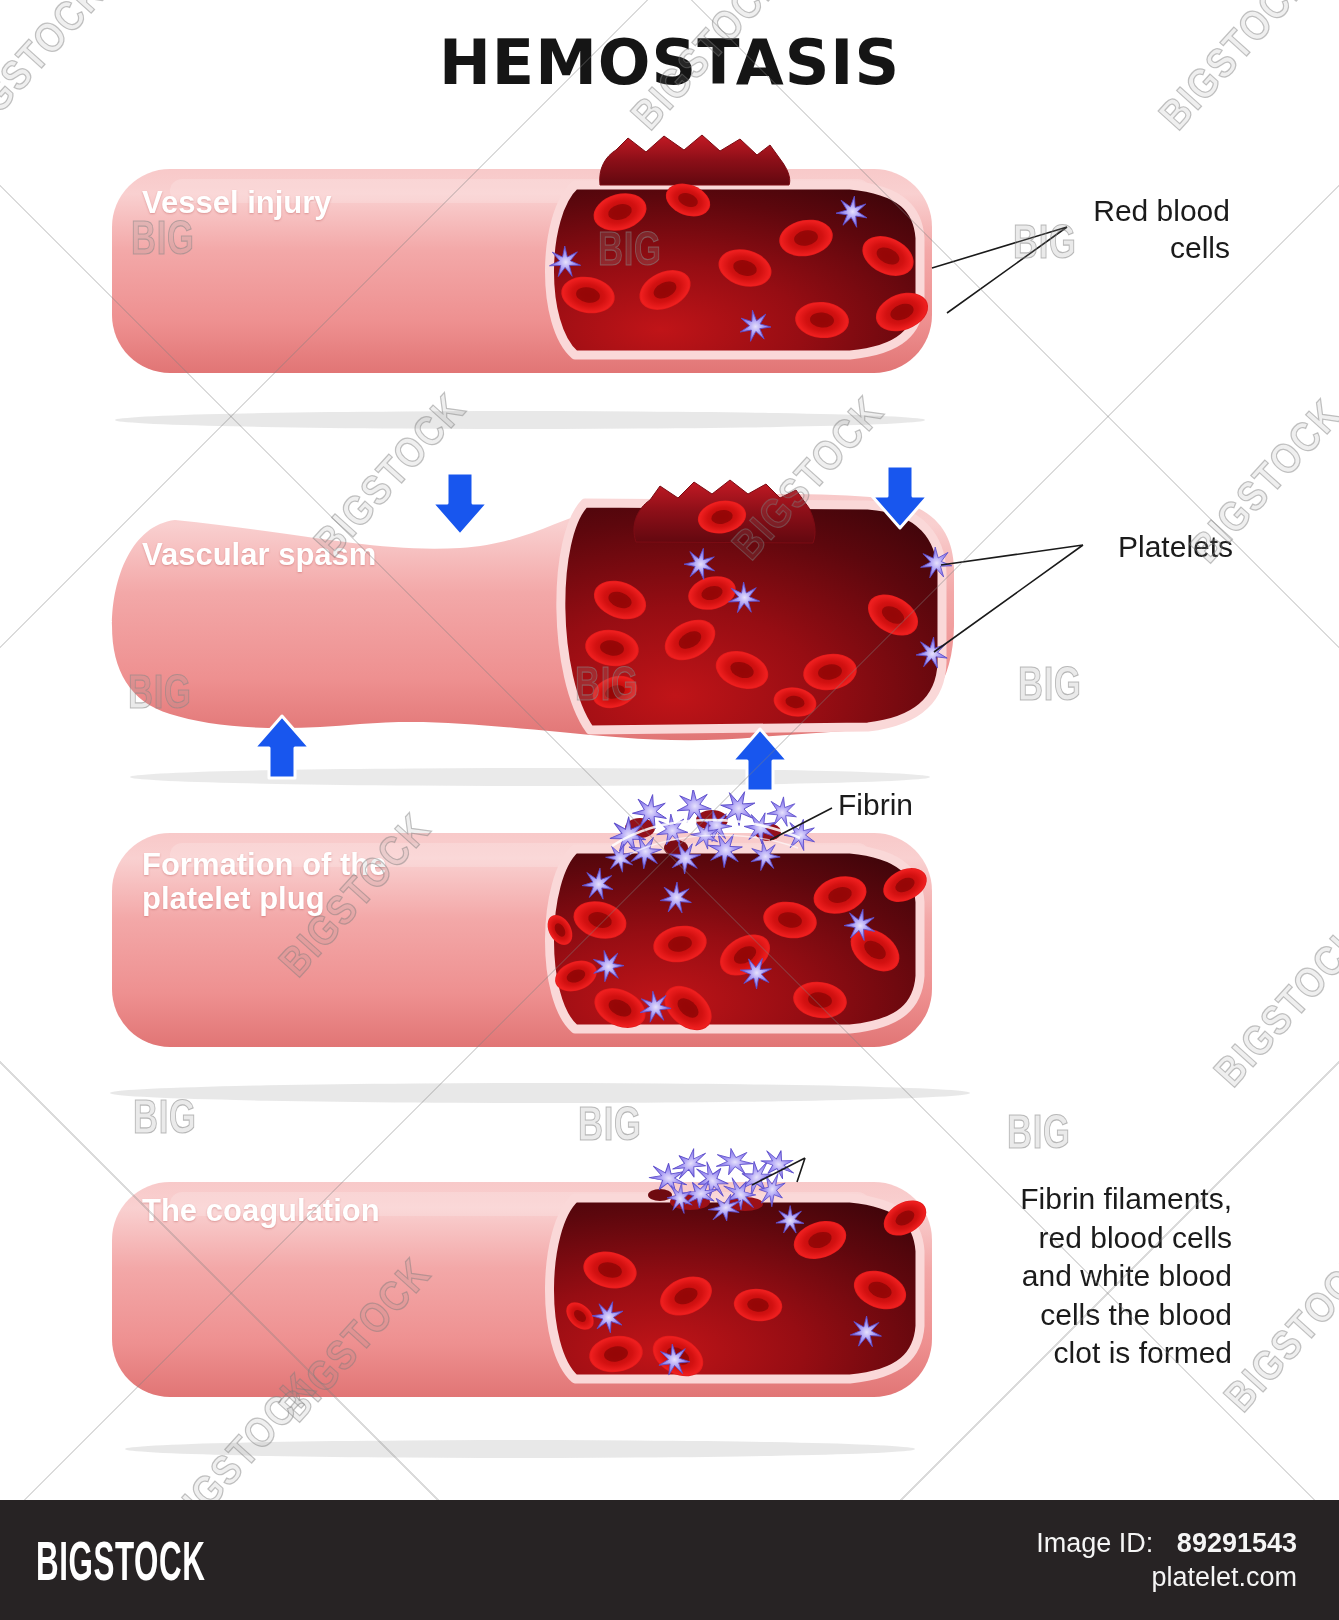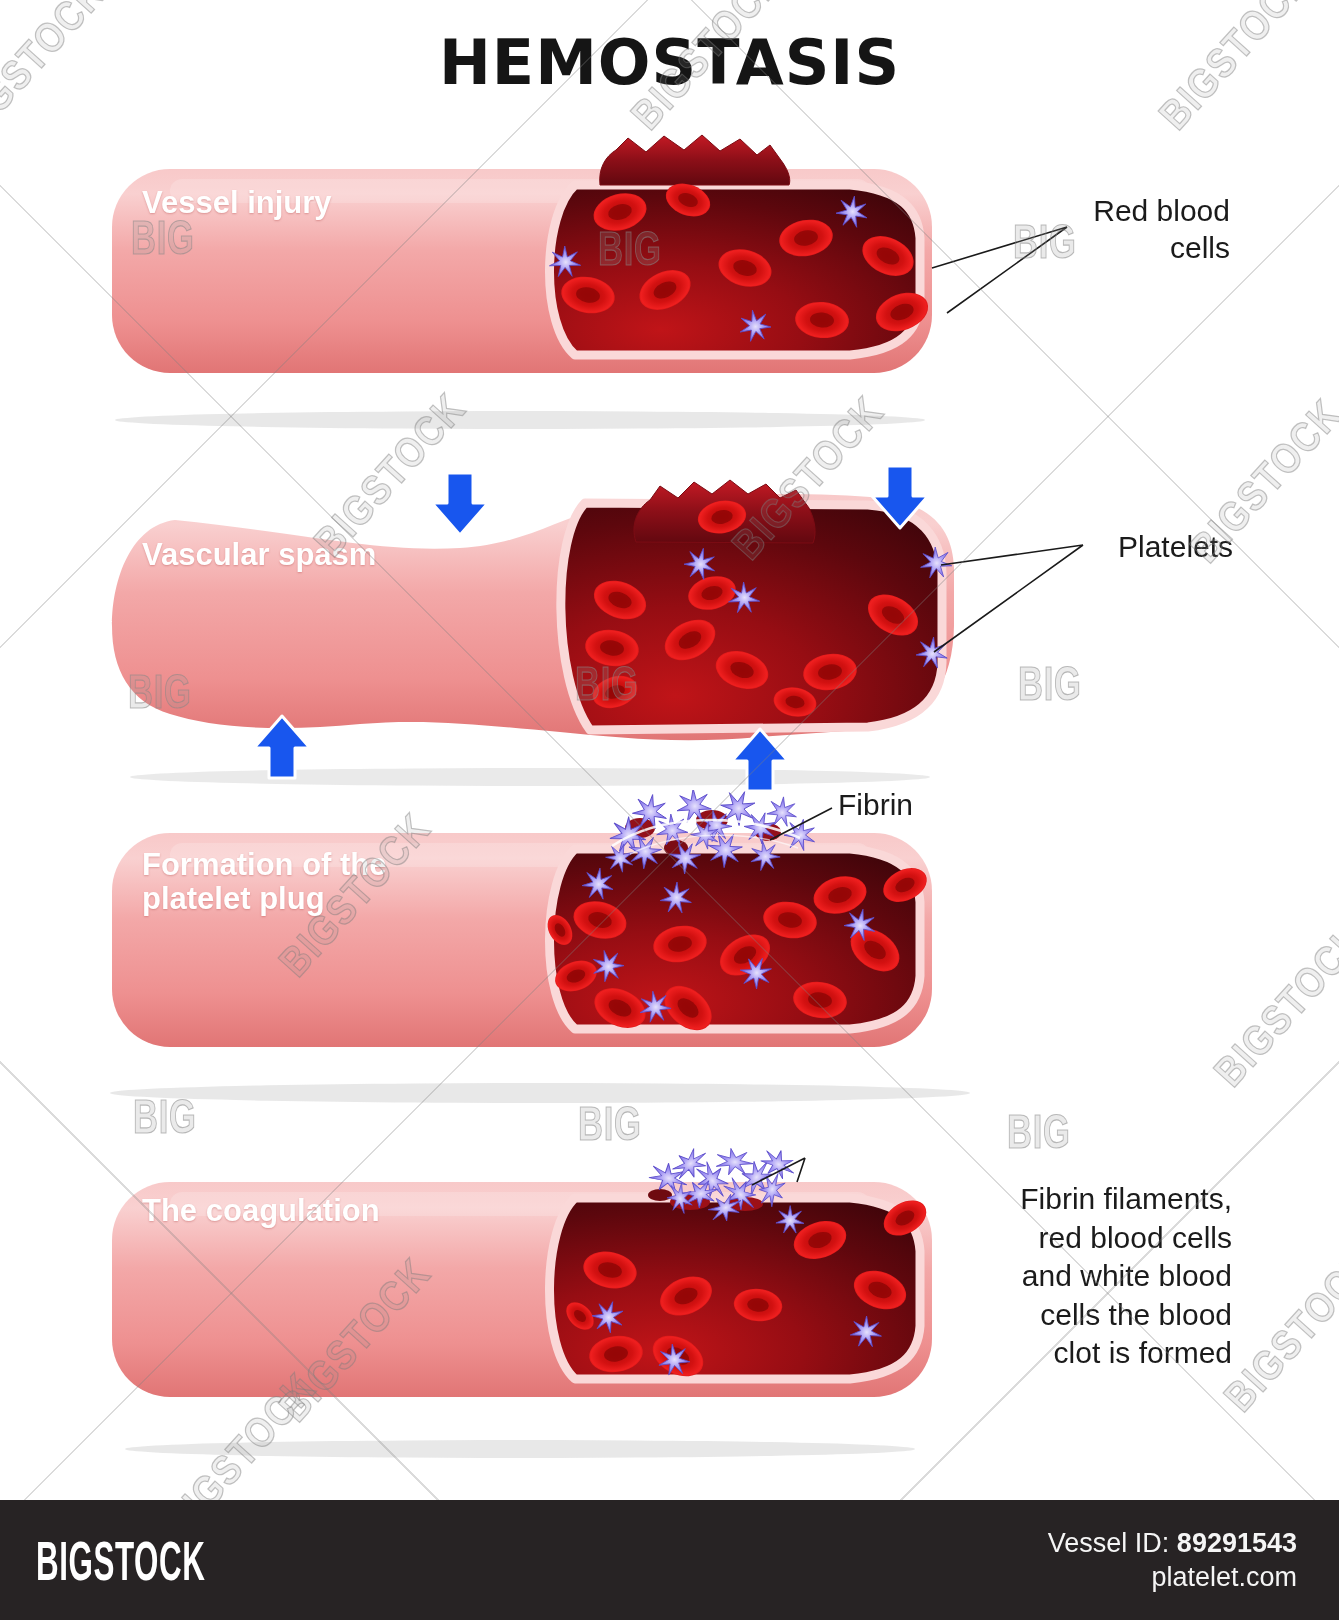--- a/index.html
+++ b/index.html
@@ -32,21 +32,21 @@
   #lbl-s1{left:142px;top:186px;}
   #lbl-s2{left:142px;top:538px;}
   #lbl-s3{left:142px;top:848px;}
   #lbl-s4{left:142px;top:1194px;}
   
   #footer{position:absolute;left:0;top:1500px;width:1339px;height:120px;z-index:10;}
   #footer-logo{position:absolute;left:36px;top:50%;transform:translateY(-50%) scaleX(0.56);
     transform-origin:left center;color:#ffffff;font-weight:700;font-size:56px;letter-spacing:1px;}
   #footer-right{position:absolute;right:42px;top:50%;transform:translateY(-50%);
     text-align:right;color:#f5f5f5;font-size:27px;line-height:34px;}
-  #footer-right b{font-weight:700;}
+  #footer-right b{font-weight:700;margin-left:16px;}
 </style>
 </head>
 <body>
 
 <div id="page">
 
   <svg width="0" height="0" style="position:absolute" aria-hidden="true">
     <defs>
       <linearGradient id="gWall" x1="0" y1="0" x2="0" y2="1">
         <stop offset="0" stop-color="#f8c9c9"></stop>
@@ -278,20 +278,20 @@
     <span class="wm-bigstock" style="left:1290px;top:1005px">BIGSTOCK</span>
     <span class="wm-bigstock" style="left:355px;top:1340px">BIGSTOCK</span>
     <span class="wm-bigstock" style="left:240px;top:1455px">BIGSTOCK</span>
     <span class="wm-bigstock" style="left:1300px;top:1330px">BIGSTOCK</span>
   </div>
 
   <div id="footer" style="background: rgb(39, 35, 36);">
     <span id="footer-logo">BIGSTOCK</span>
     <div id="footer-right">
       <div>
-        <span>Vessel ID:</span>
+        <span>Image ID:</span>
         <b>89291543</b>
       </div>
       <div>platelet.com</div>
     </div>
   </div>
 
 </div>
 
 </body></html>

